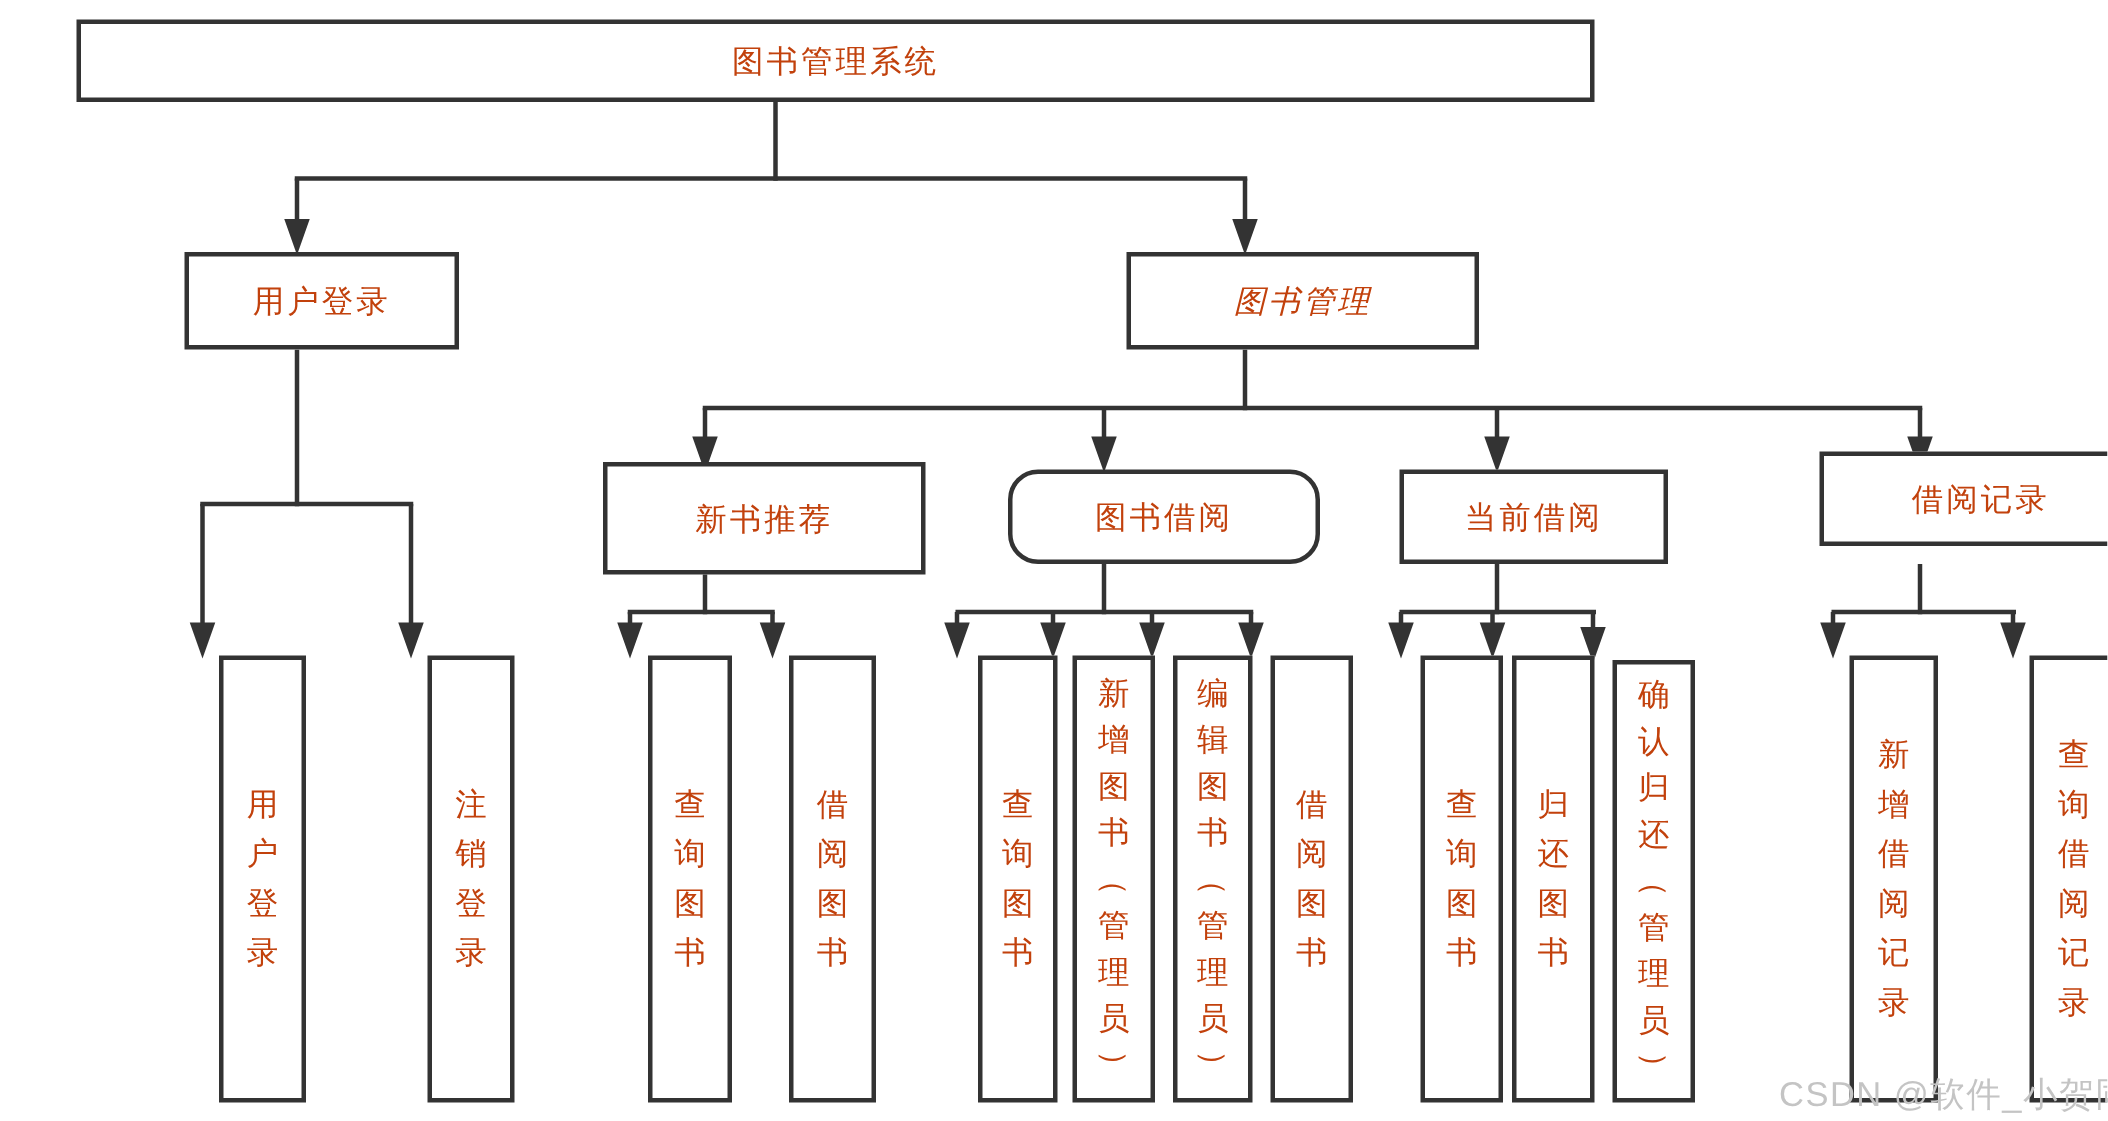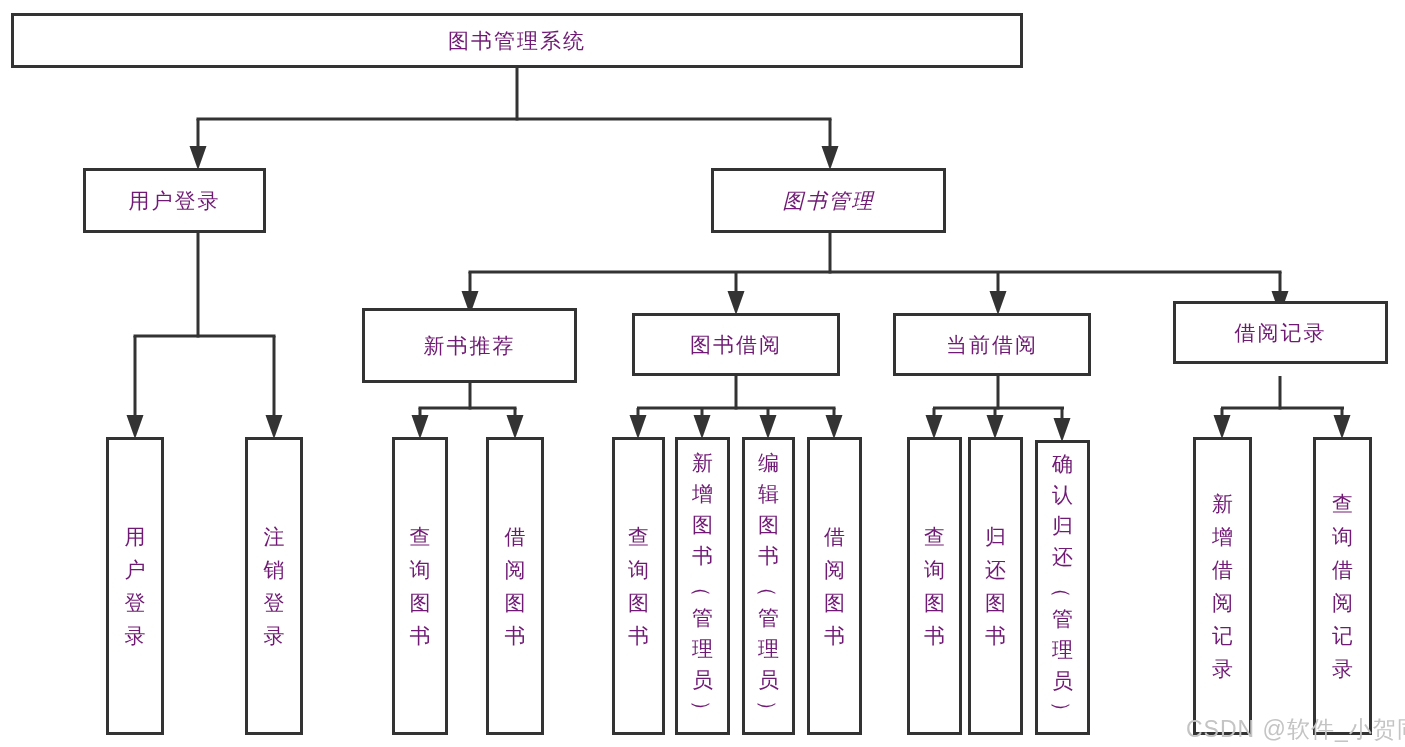--- a/index.html
+++ b/index.html
@@ -12,24 +12,25 @@
   }
   svg.connectors{position:absolute;left:0;top:0;pointer-events:none;}
   .box{
     position:absolute;
     box-sizing:border-box;
     border:3px solid #333333;
     background:#ffffff;
     display:flex;
     align-items:center;
     justify-content:center;
-    color:#701a75;
+    color:#c2410c;
     font-size:21px;
     letter-spacing:2px;
     white-space:nowrap;
+    margin-left:40px;
   }
   .vbox{
     flex-direction:column;
     letter-spacing:0;
   }
   .vbox span{
     display:block;
     height:33px;line-height:33px;
     text-align:center;
   }
@@ -124,22 +125,22 @@
       <polygon points="1333.5,415 1350.5,415 1342,439" stroke="none"></polygon>
     </g>
   </svg>
 
   <div class="box" style="left:11px;top:13px;width:1012px;height:55px;">图书管理系统</div>
 
   <div class="box" style="left:83px;top:168px;width:183px;height:65px;">用户登录</div>
   <div class="box" style="left:711px;top:168px;width:235px;height:65px;font-style:italic;">图书管理</div>
 
   <div class="box" style="left:362px;top:308px;width:215px;height:75px;">新书推荐</div>
-  <div class="box" style="left:632px;top:313px;width:208px;height:63px;">图书借阅</div>
-  <div class="box" style="left:893px;top:313px;width:198px;height:63px;font-family:Liberation Serif, serif;">当前借阅</div>
+  <div class="box" style="left:632px;top:313px;width:208px;height:63px;border-radius:20px;">图书借阅</div>
+  <div class="box" style="left:893px;top:313px;width:179px;height:63px;font-family:Liberation Serif, serif;">当前借阅</div>
   <div class="box" style="left:1173px;top:301px;width:215px;height:63px;">借阅记录</div>
 
   <div class="box vbox" style="left:106px;top:437px;width:58px;height:298px;">
       <span>用</span>
       <span>户</span>
       <span>登</span>
       <span>录</span>
     </div>
   <div class="box vbox" style="left:245px;top:437px;width:58px;height:298px;">
       <span>注</span>

